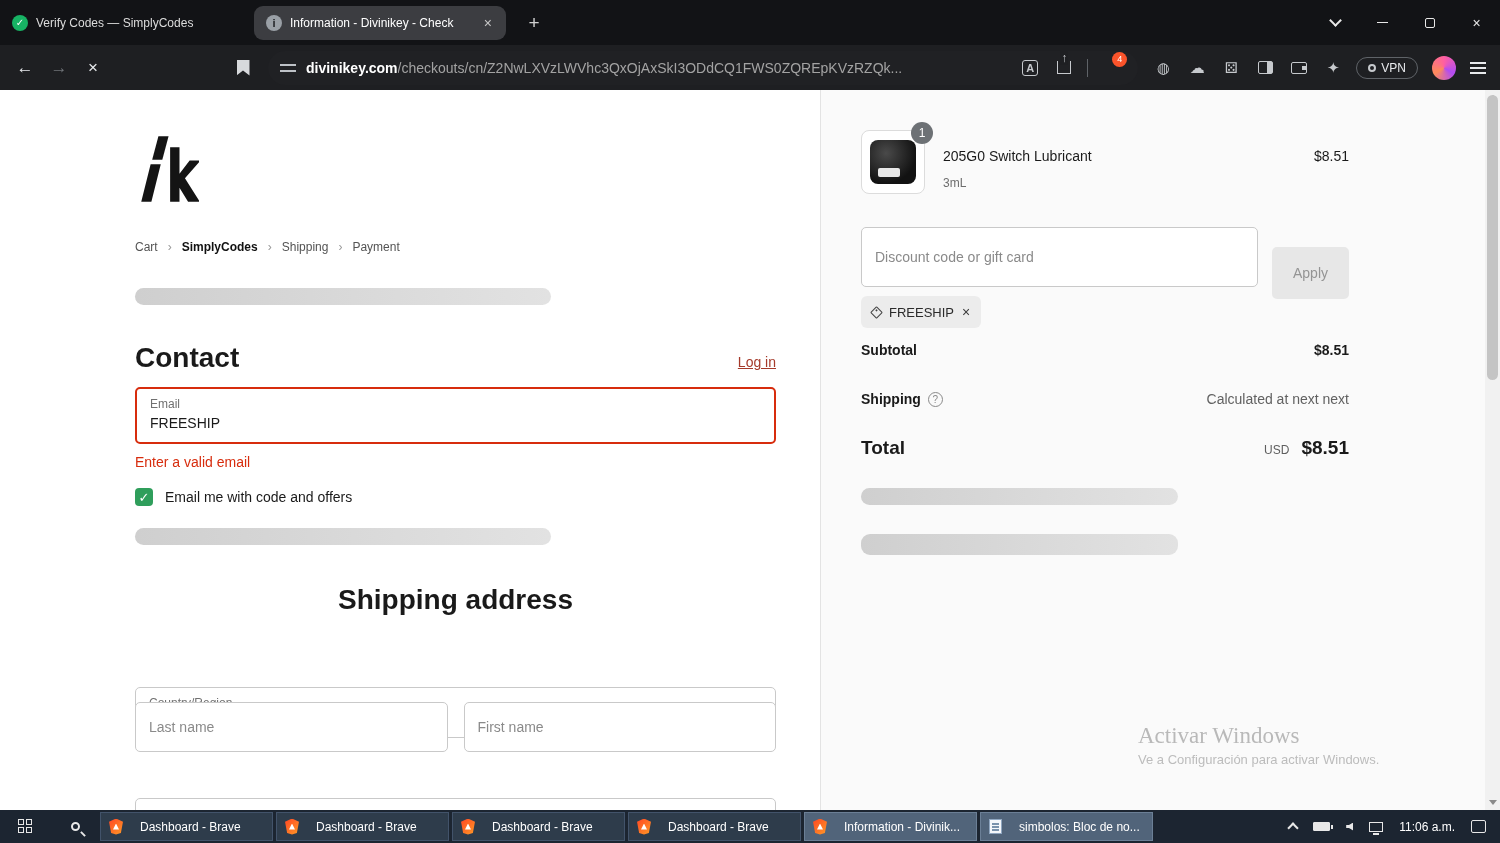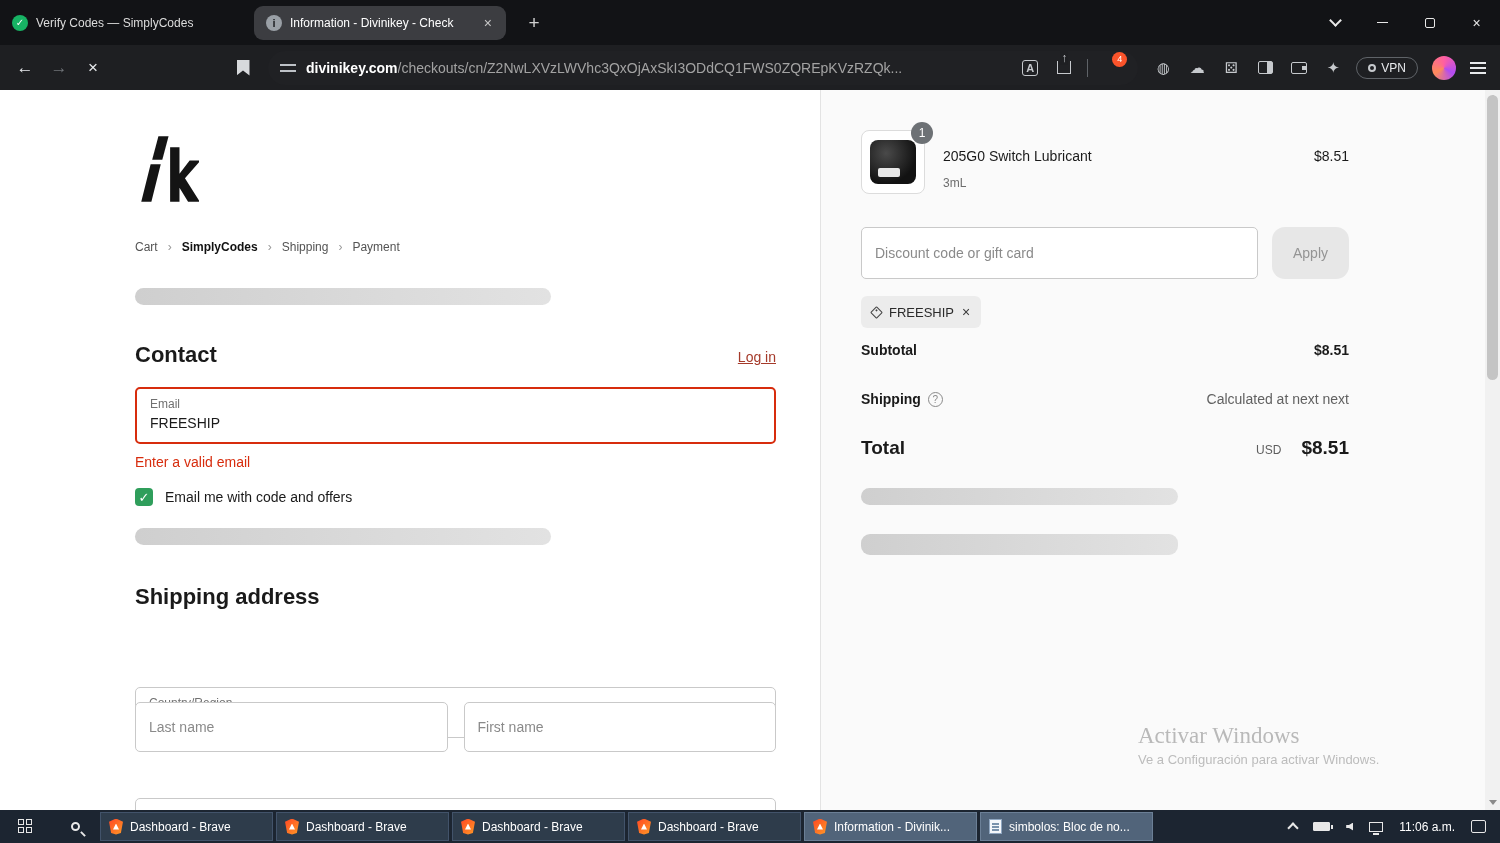--- a/index.html
+++ b/index.html
@@ -56,21 +56,21 @@
   .leftcol { position:absolute; top:0; left:0; width:820px; height:720px; background:#fff; }
   .rightcol { position:absolute; top:0; left:820px; width:665px; height:720px; background:#fafafa; border-left:1px solid #e3e3e3; }
 
   .block { position:absolute; left:135px; width:641px; }
   .skeleton { background:linear-gradient(90deg,#cfcfcf,#e2e2e2); border-radius:9px; height:17px; }
 
   .breadcrumb { display:flex; align-items:center; gap:10px; font-size:12px; color:#545454; }
   .crumb-sep { color:#9a9a9a; font-size:12px; }
   .crumb.current { color:#111; font-weight:bold; }
 
-  h2.sec { font-size:22px; font-weight:bold; color:#1a1a1a; }
+  h2.sec { font-size:28px; font-weight:bold; color:#1a1a1a;text-align:center; }
   .login-link { color:var(--accent-link); font-size:14px; text-decoration:underline; }
 
   .field { border:1px solid #c9c9c9; border-radius:5px; background:#fff; position:relative; }
   .field.error { border:2px solid var(--error-red);padding-left:33px; }
   .float-label { position:absolute; top:8px; left:13px; font-size:12px; color:#707070; }
   .field-value { position:absolute; top:26px; left:13px; font-size:14px; color:#1a1a1a; }
   .err-text { color:var(--error-red); font-size:14px; }
 
   .chk-row { display:flex; align-items:center; gap:12px; }
   .chk { width:18px; height:18px; border-radius:4px; background:var(--checkbox-green); color:#fff; font-size:13px; display:flex; align-items:center; justify-content:center; }
@@ -84,37 +84,37 @@
   .prod-row { display:flex; align-items:flex-start; gap:18px; }
   .thumb { position:relative; width:64px; height:64px; border:1px solid #dcdcdc; border-radius:8px; background:#fff; flex:none; display:flex; align-items:center; justify-content:center; }
   .jar { width:46px; height:44px; border-radius:8px; background:radial-gradient(circle at 35% 30%, #4a4a4a, #121212 70%); position:relative; }
   .jar:after { content:""; position:absolute; left:8px; bottom:7px; width:22px; height:9px; background:#e8e8e8; border-radius:2px; }
   .qty-badge { position:absolute; top:-9px; right:-9px; width:22px; height:22px; border-radius:50%; background:#6d7175; color:#fff; font-size:12px; display:flex; align-items:center; justify-content:center; }
   .prod-name { font-size:14px; color:#1a1a1a; }
   .prod-variant { font-size:12px; color:#6d6d6d; margin-top:12px; }
   .prod-price { margin-left:auto; font-size:14px; color:#1a1a1a; }
 
   .discount-row { display:flex; gap:14px; }
-  .discount-row input { flex:1; height:52px; }
-  .apply-btn { width:77px; height:52px; background:#e7e7e7; color:#949494; border:none; border-radius:13px; font-size:14px; font-family:inherit; }
+  .discount-row input { flex:1; height:60px; }
+  .apply-btn { width:77px; height:52px; background:#e7e7e7; color:#949494; border:none; border-radius:5px; font-size:14px; font-family:inherit;margin-top:20px; }
 
   .tag-chip { display:inline-flex; align-items:center; gap:8px; background:#ececec; border-radius:6px; height:32px; padding:0 11px; font-size:13px; color:#2b2b2b; }
   .tag-ic { width:9px; height:9px; border:1.5px solid #444; border-radius:1px; transform:rotate(45deg); position:relative; }
   .tag-ic:after { content:""; position:absolute; top:1px; left:1px; width:2px; height:2px; border-radius:50%; background:#444; }
   .chip-x { color:#3a3a3a; font-size:14px; }
 
   .sumrow { display:flex; align-items:center; font-size:14px; color:#1a1a1a; }
   .sumrow .lbl { font-weight:bold; font-weight:600; }
   .sumrow .val { margin-left:auto; }
   .val.strong { font-weight:bold; }
   .val.muted { color:#616161; }
   .help-ic { width:15px; height:15px; border:1.5px solid #8a8a8a; border-radius:50%; color:#8a8a8a; font-size:10px; display:inline-flex; align-items:center; justify-content:center; margin-left:7px; }
   .total-row { display:flex; align-items:baseline; }
   .total-lbl { font-size:19px; font-weight:bold; color:#1a1a1a; }
-  .total-right { margin-left:auto; display:flex; align-items:baseline; gap:20px; }
+  .total-right { margin-left:auto; display:flex; align-items:baseline; gap:12px; }
   .currency { font-size:12px; color:#5e5e5e; }
   .total-val { font-size:19px; font-weight:bold; color:#1a1a1a; }
 
   .watermark1 { position:absolute; left:317px; top:633px; font-family:"Liberation Serif", serif; font-size:23px; color:#b9b9b9; }
   .watermark2 { position:absolute; left:317px; top:662px; font-size:13px; color:#bcbcbc; }
 
   
   .scrollbar { position:absolute; top:0; right:0; width:15px; height:720px; background:#f1f1f1; }
   .sb-thumb { position:absolute; top:5px; left:2px; width:11px; height:285px; background:#c4c4c4; border-radius:6px; }
   .sb-arrow { position:absolute; left:0; width:15px; height:15px; display:flex; align-items:center; justify-content:center; }
@@ -122,21 +122,21 @@
   .sb-up { top:0; } .sb-up span { border-bottom:5px solid #8a8a8a; }
   .sb-down { bottom:0; } .sb-down span { border-top:5px solid #8a8a8a; }
 
   
   .taskbar { position:absolute; bottom:0; left:0; width:1500px; height:33px; background:#1c2531; display:flex; align-items:center; color:#fff; }
   .tb-btn { width:50px; height:33px; display:flex; align-items:center; justify-content:center; }
   .grid-ic { width:15px; height:15px; display:grid; grid-template-columns:6px 6px; grid-template-rows:6px 6px; gap:2px; }
   .grid-ic i { border:1.5px solid #e8e8e8; }
   .mag { width:9px; height:9px; border:2px solid #e8e8e8; border-radius:50%; position:relative; }
   .mag:after { content:""; position:absolute; width:6px; height:2px; background:#e8e8e8; transform:rotate(45deg); left:7px; top:9px; }
-  .tb-item { width:173px; height:29px; margin-right:3px; background:#2e3c4b; border:1px solid #42536a; display:flex; align-items:center; gap:7px; padding:0 8px; font-size:12px; }
+  .tb-item { width:173px; height:29px; margin-right:3px; background:#2e3c4b; border:1px solid #42536a; display:flex; align-items:center; gap:17px; padding:0 8px; font-size:12px; }
   .tb-item.active { background:#51647a; border-color:#6b7f96; }
   .tb-item .ttl { white-space:nowrap; overflow:hidden; text-overflow:ellipsis; }
   .brave-ic { width:14px; height:16px; flex:none; background:linear-gradient(135deg,#ff4724,#ff9b26); clip-path:polygon(50% 0,100% 20%,85% 90%,50% 100%,15% 90%,0 20%); position:relative; }
   .brave-ic:after { content:""; position:absolute; left:4px; top:5px; width:6px; height:6px; background:#fff; clip-path:polygon(50% 0,100% 100%,0 100%); }
   .note-ic { width:13px; height:15px; flex:none; background:#f4f7fb; border:1px solid #8fa6c0; position:relative; }
   .note-ic:after { content:""; position:absolute; left:2px; top:3px; width:7px; height:1.5px; background:#7a93ad; box-shadow:0 3px 0 #7a93ad, 0 6px 0 #7a93ad; }
   .tray { margin-left:auto; display:flex; align-items:center; gap:16px; padding-right:14px; }
   .chev-up { width:8px; height:8px; border-left:2px solid #e8e8e8; border-top:2px solid #e8e8e8; transform:rotate(45deg); margin-top:3px; }
   .batt { width:17px; height:9px; border:1.5px solid #e8e8e8; border-radius:1px; position:relative; background:#e8e8e8; }
   .batt:after { content:""; position:absolute; right:-4px; top:2px; width:2px; height:4px; background:#e8e8e8; }

